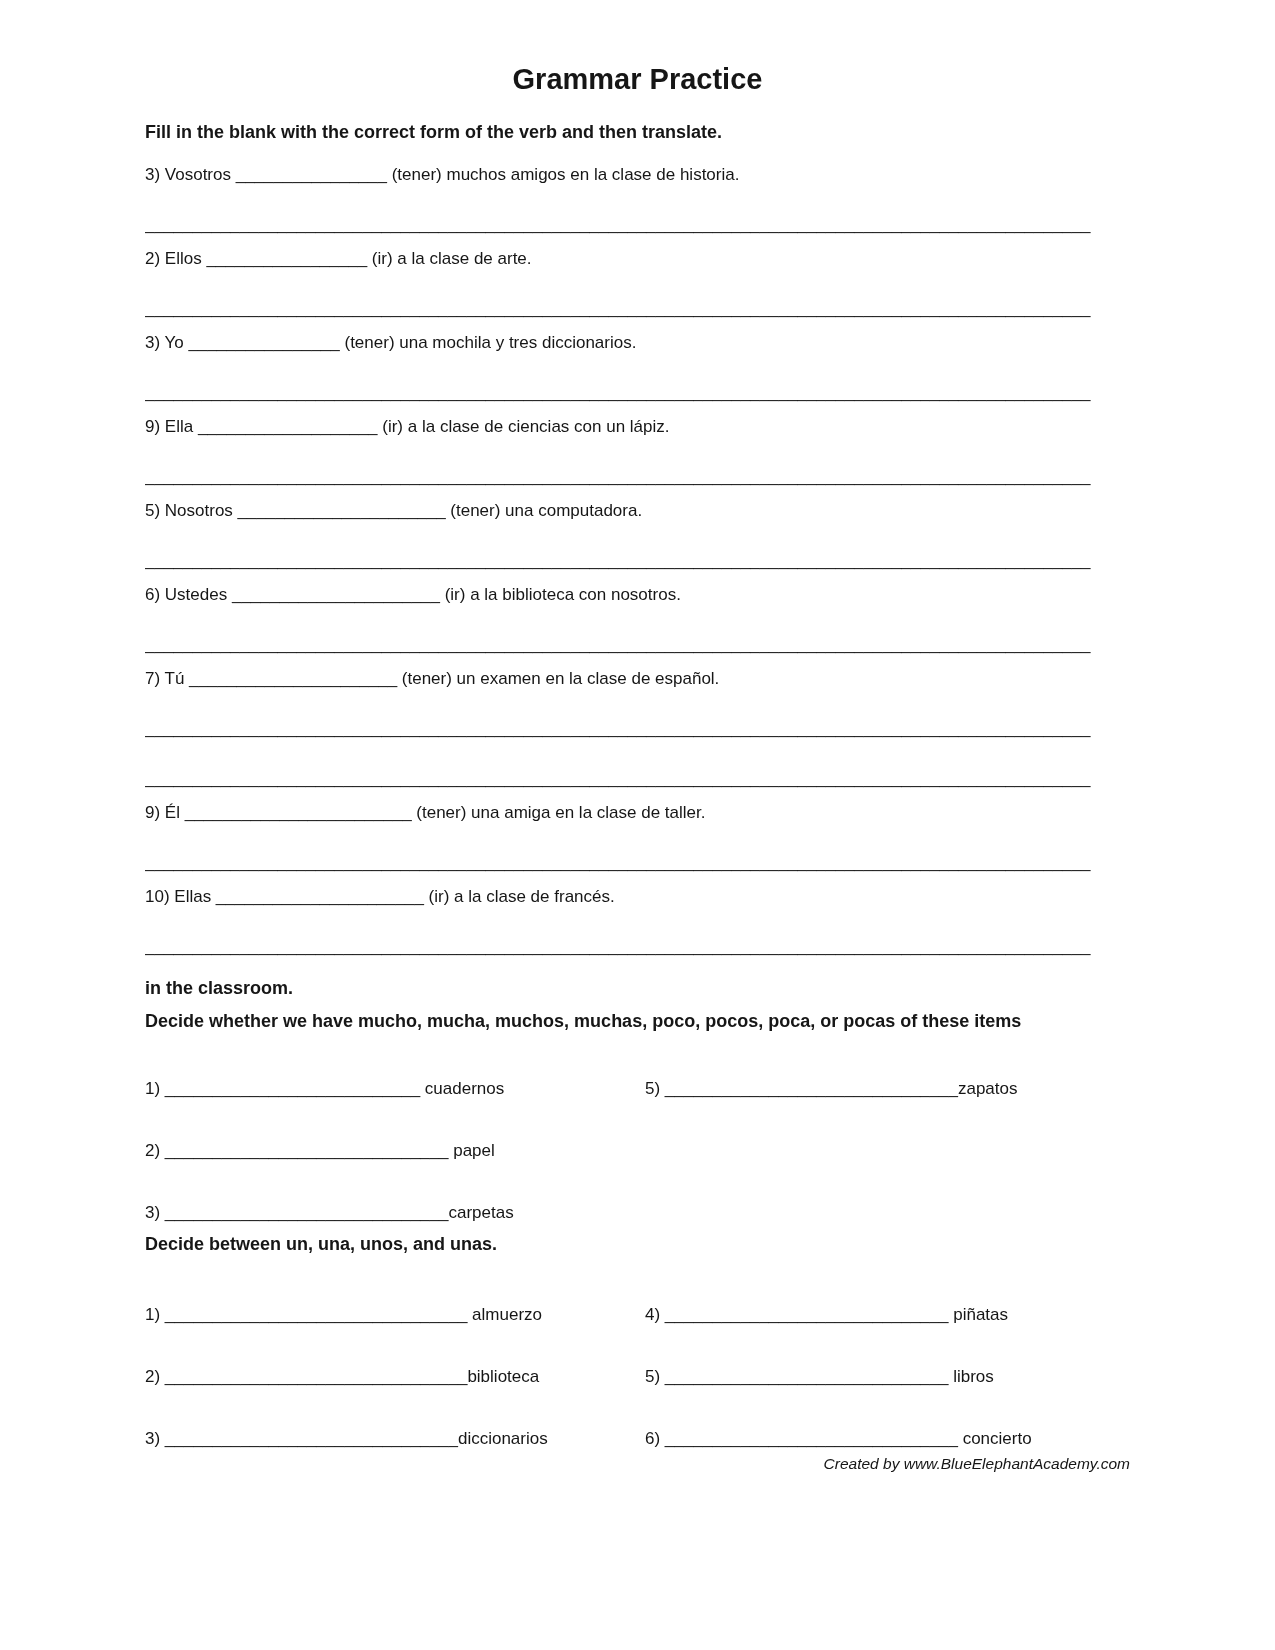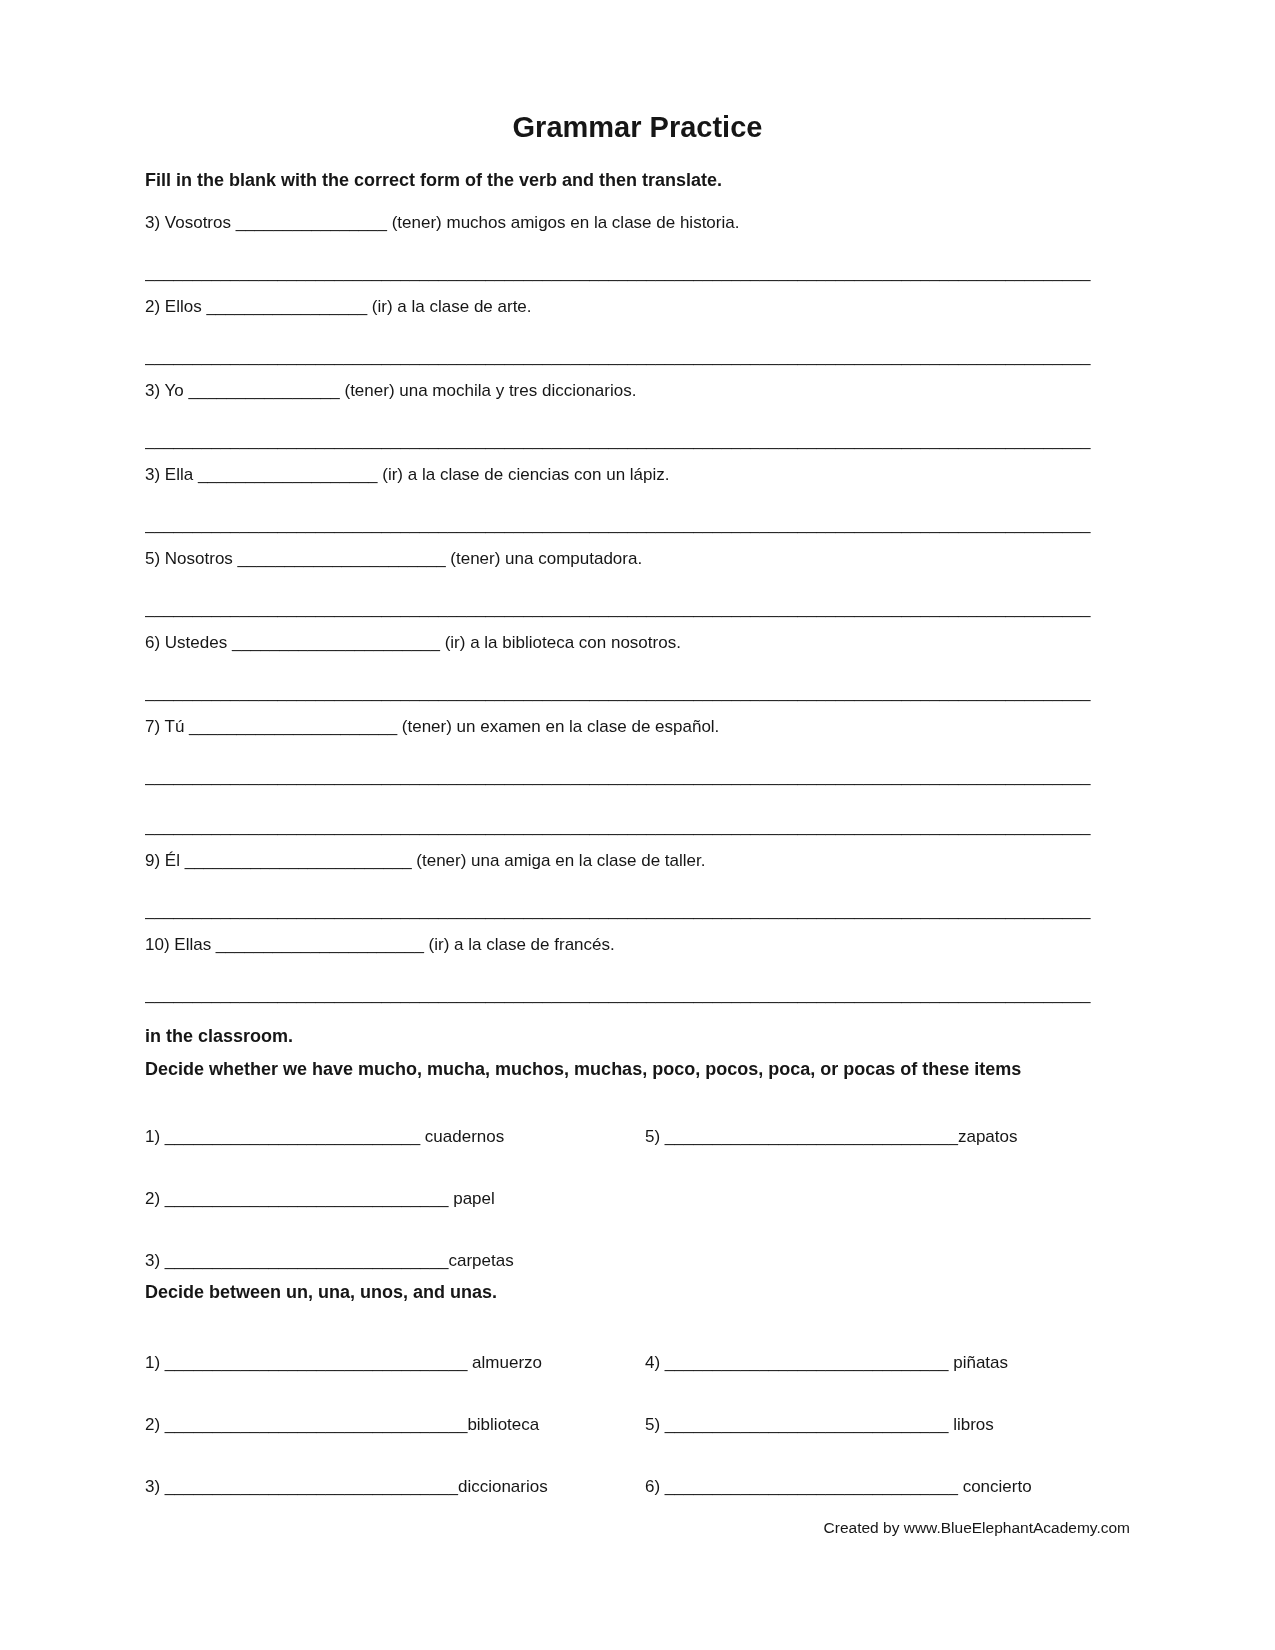--- a/index.html
+++ b/index.html
@@ -3,21 +3,21 @@
 <meta charset="utf-8">
 <style>
   html,body{margin:0;padding:0;background:#ffffff;}
   body{
     width:1275px;height:1650px;
     color:#161616;
     font-family:"Liberation Sans",sans-serif;
     font-size:17px;
     overflow:hidden;
   }
-  .page{padding:112px 145px 0 145px;box-sizing:border-box;width:1275px;}
+  .page{padding:64px 145px 0 145px;box-sizing:border-box;width:1275px;}
   .title{
     margin:0;text-align:center;font-weight:700;font-size:29px;line-height:30px;
   }
   .instr{
     font-weight:700;font-size:18px;line-height:22px;margin:0;
   }
   .instr1{margin-top:27px;}
   .q{margin:12px 0 0;line-height:22px;white-space:nowrap;}
   .q-first{margin-top:21px;}
   .trans{
@@ -30,42 +30,42 @@
     grid-template-columns:500px 1fr;
     grid-auto-flow:column;
     grid-template-rows:repeat(3,auto);
     row-gap:10px;
     margin-top:10px;
   }
   .fill{line-height:22px;white-space:nowrap;overflow:hidden;margin-top:30px;}
   .instr3{margin-top:8px;line-height:24px;}
   .cols3{margin-top:18px;}
   .credit{
-    margin-top:20px;text-align:right;font-size:15.5px;line-height:20px;
+    margin-top:4px;text-align:right;font-size:15.5px;line-height:20px;font-style:italic;
   }
 </style>
 </head>
 <body>
 
 <div class="page">
 
   <h1 class="title">Grammar Practice</h1>
 
   <p class="instr instr1">Fill in the blank with the correct form of the verb and then translate.</p>
 
   <p class="q q-first">3) Vosotros ________________ (tener) muchos amigos en la clase de historia.</p>
   <p class="trans">____________________________________________________________________________________________________</p>
 
   <p class="q">2) Ellos _________________ (ir) a la clase de arte.</p>
   <p class="trans">____________________________________________________________________________________________________</p>
 
   <p class="q">3) Yo ________________ (tener) una mochila y tres diccionarios.</p>
   <p class="trans">____________________________________________________________________________________________________</p>
 
-  <p class="q">3) Ella ___________________ (ir) a la clase de ciencias con un lápiz.</p>
+  <p class="q">9) Ella ___________________ (ir) a la clase de ciencias con un lápiz.</p>
   <p class="trans">____________________________________________________________________________________________________</p>
 
   <p class="q">5) Nosotros ______________________ (tener) una computadora.</p>
   <p class="trans">____________________________________________________________________________________________________</p>
 
   <p class="q">6) Ustedes ______________________ (ir) a la biblioteca con nosotros.</p>
   <p class="trans">____________________________________________________________________________________________________</p>
 
   <p class="q">7) Tú ______________________ (tener) un examen en la clase de español.</p>
   <p class="trans">____________________________________________________________________________________________________</p>

